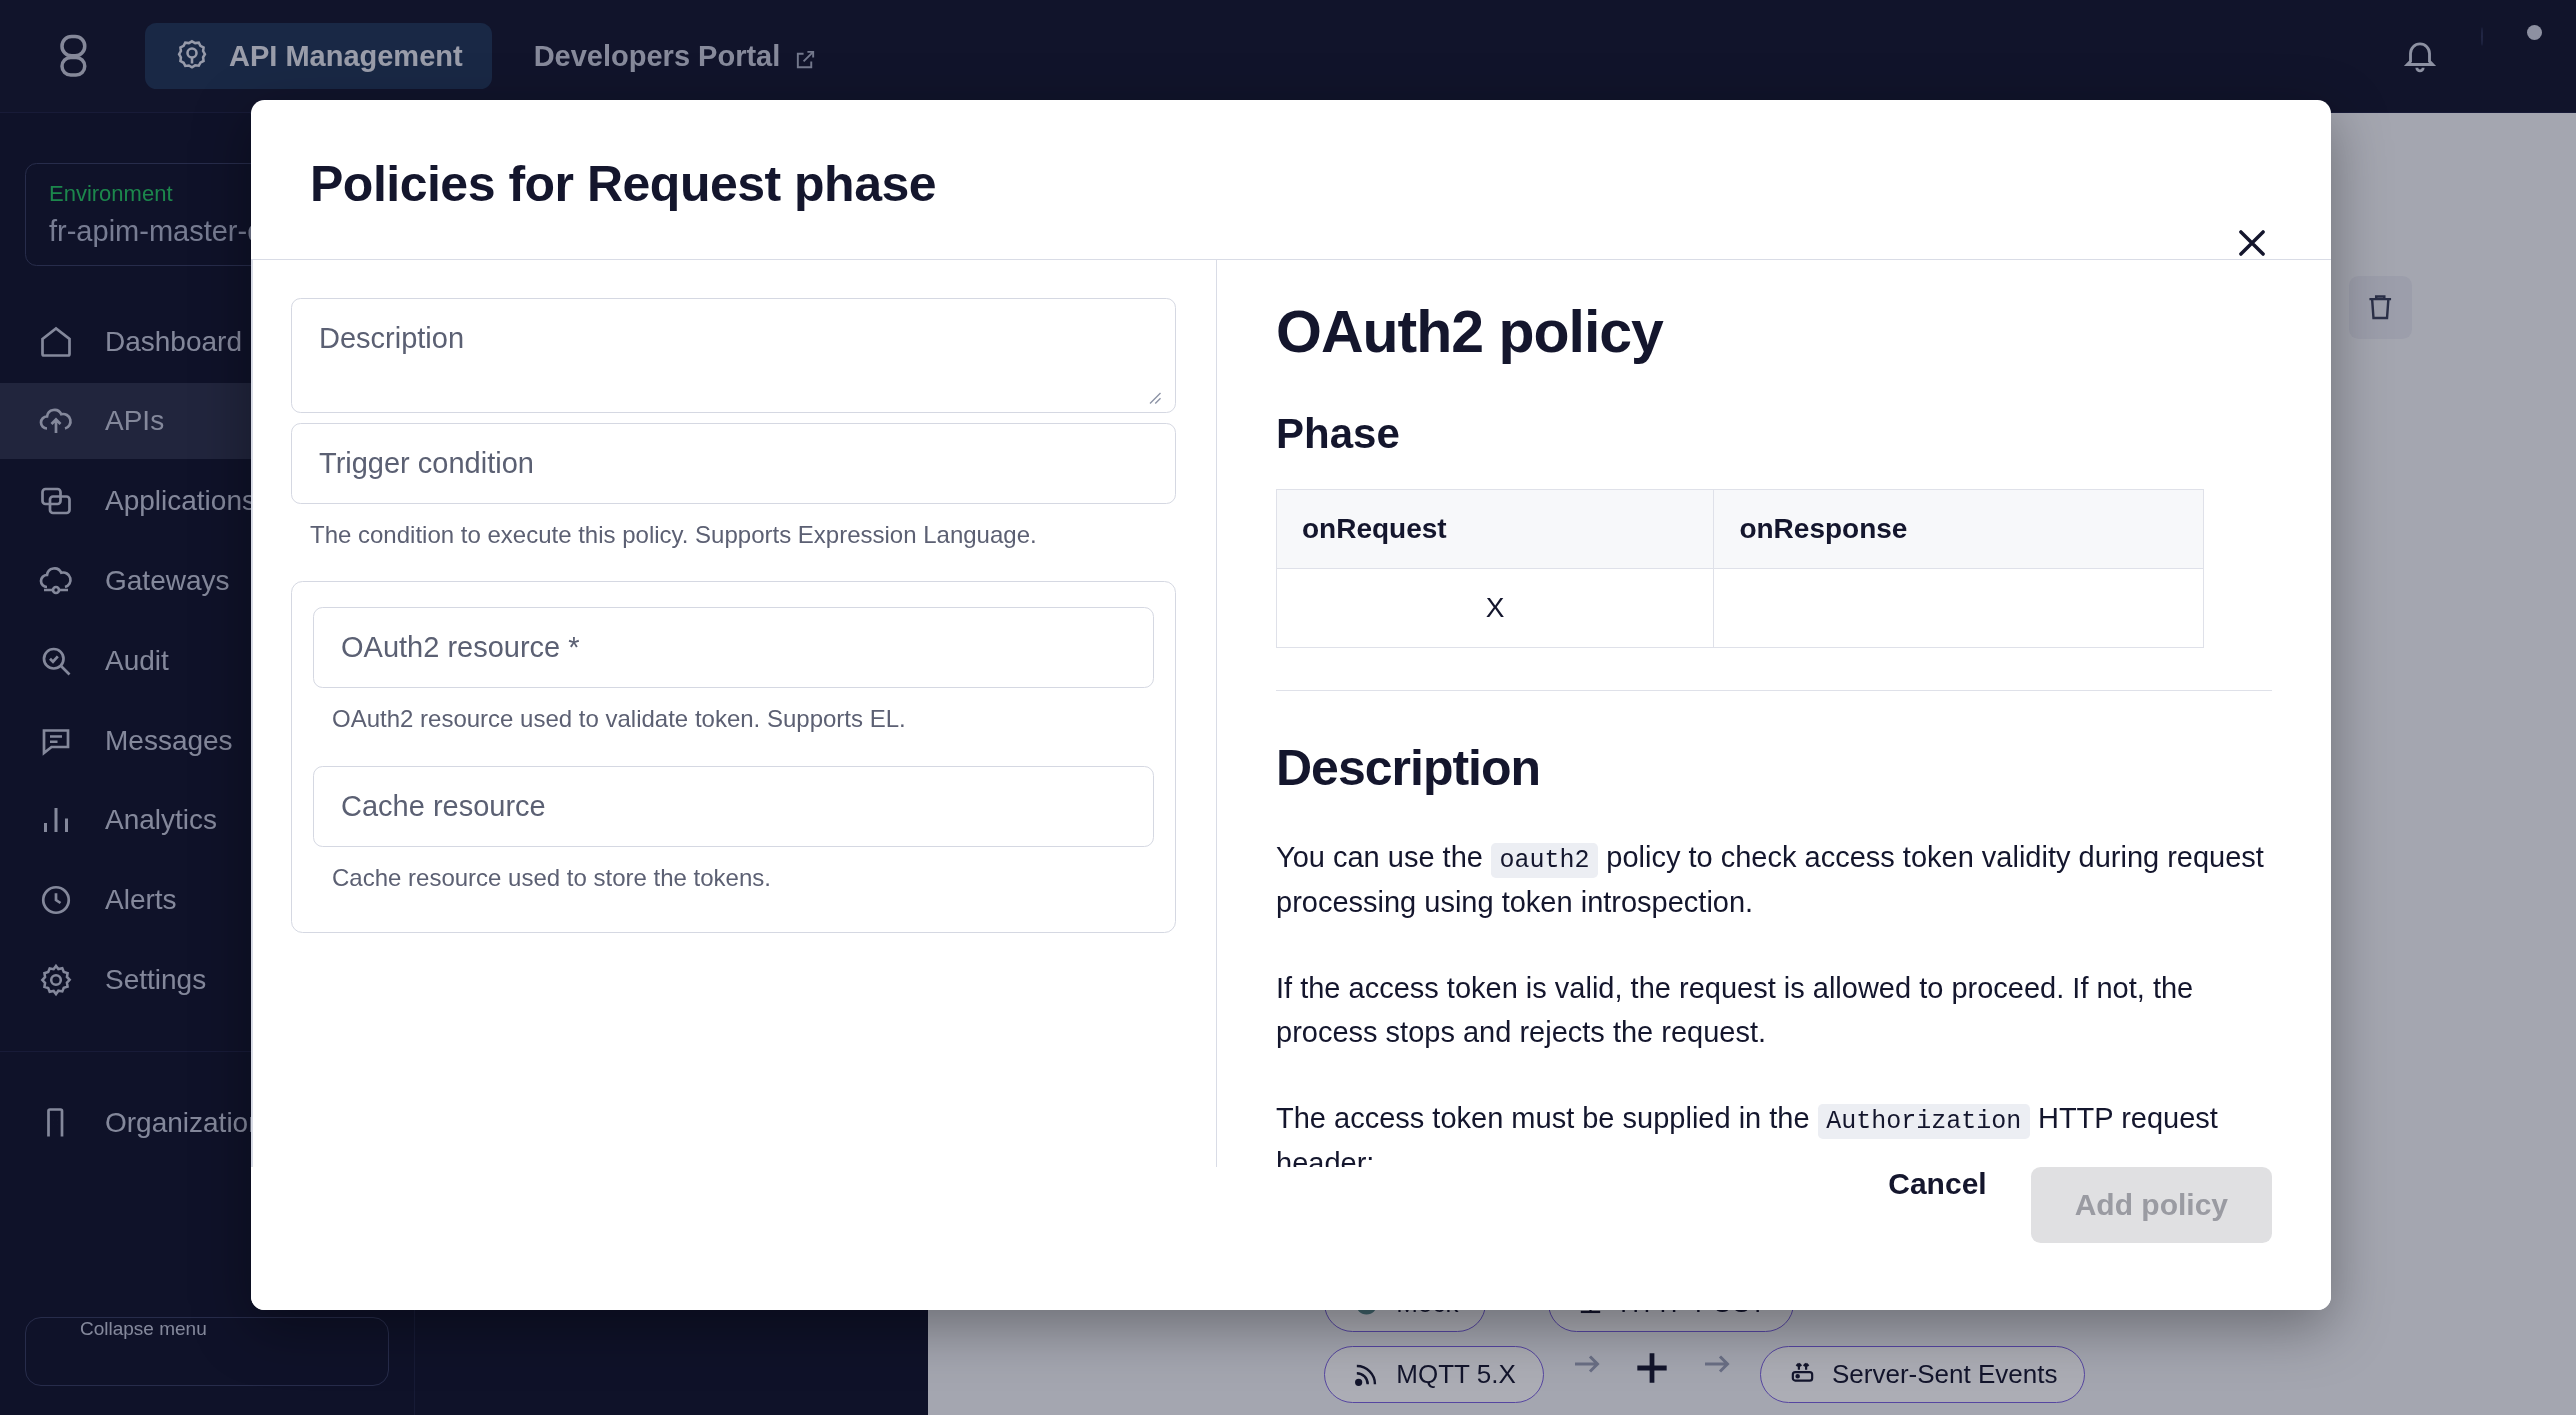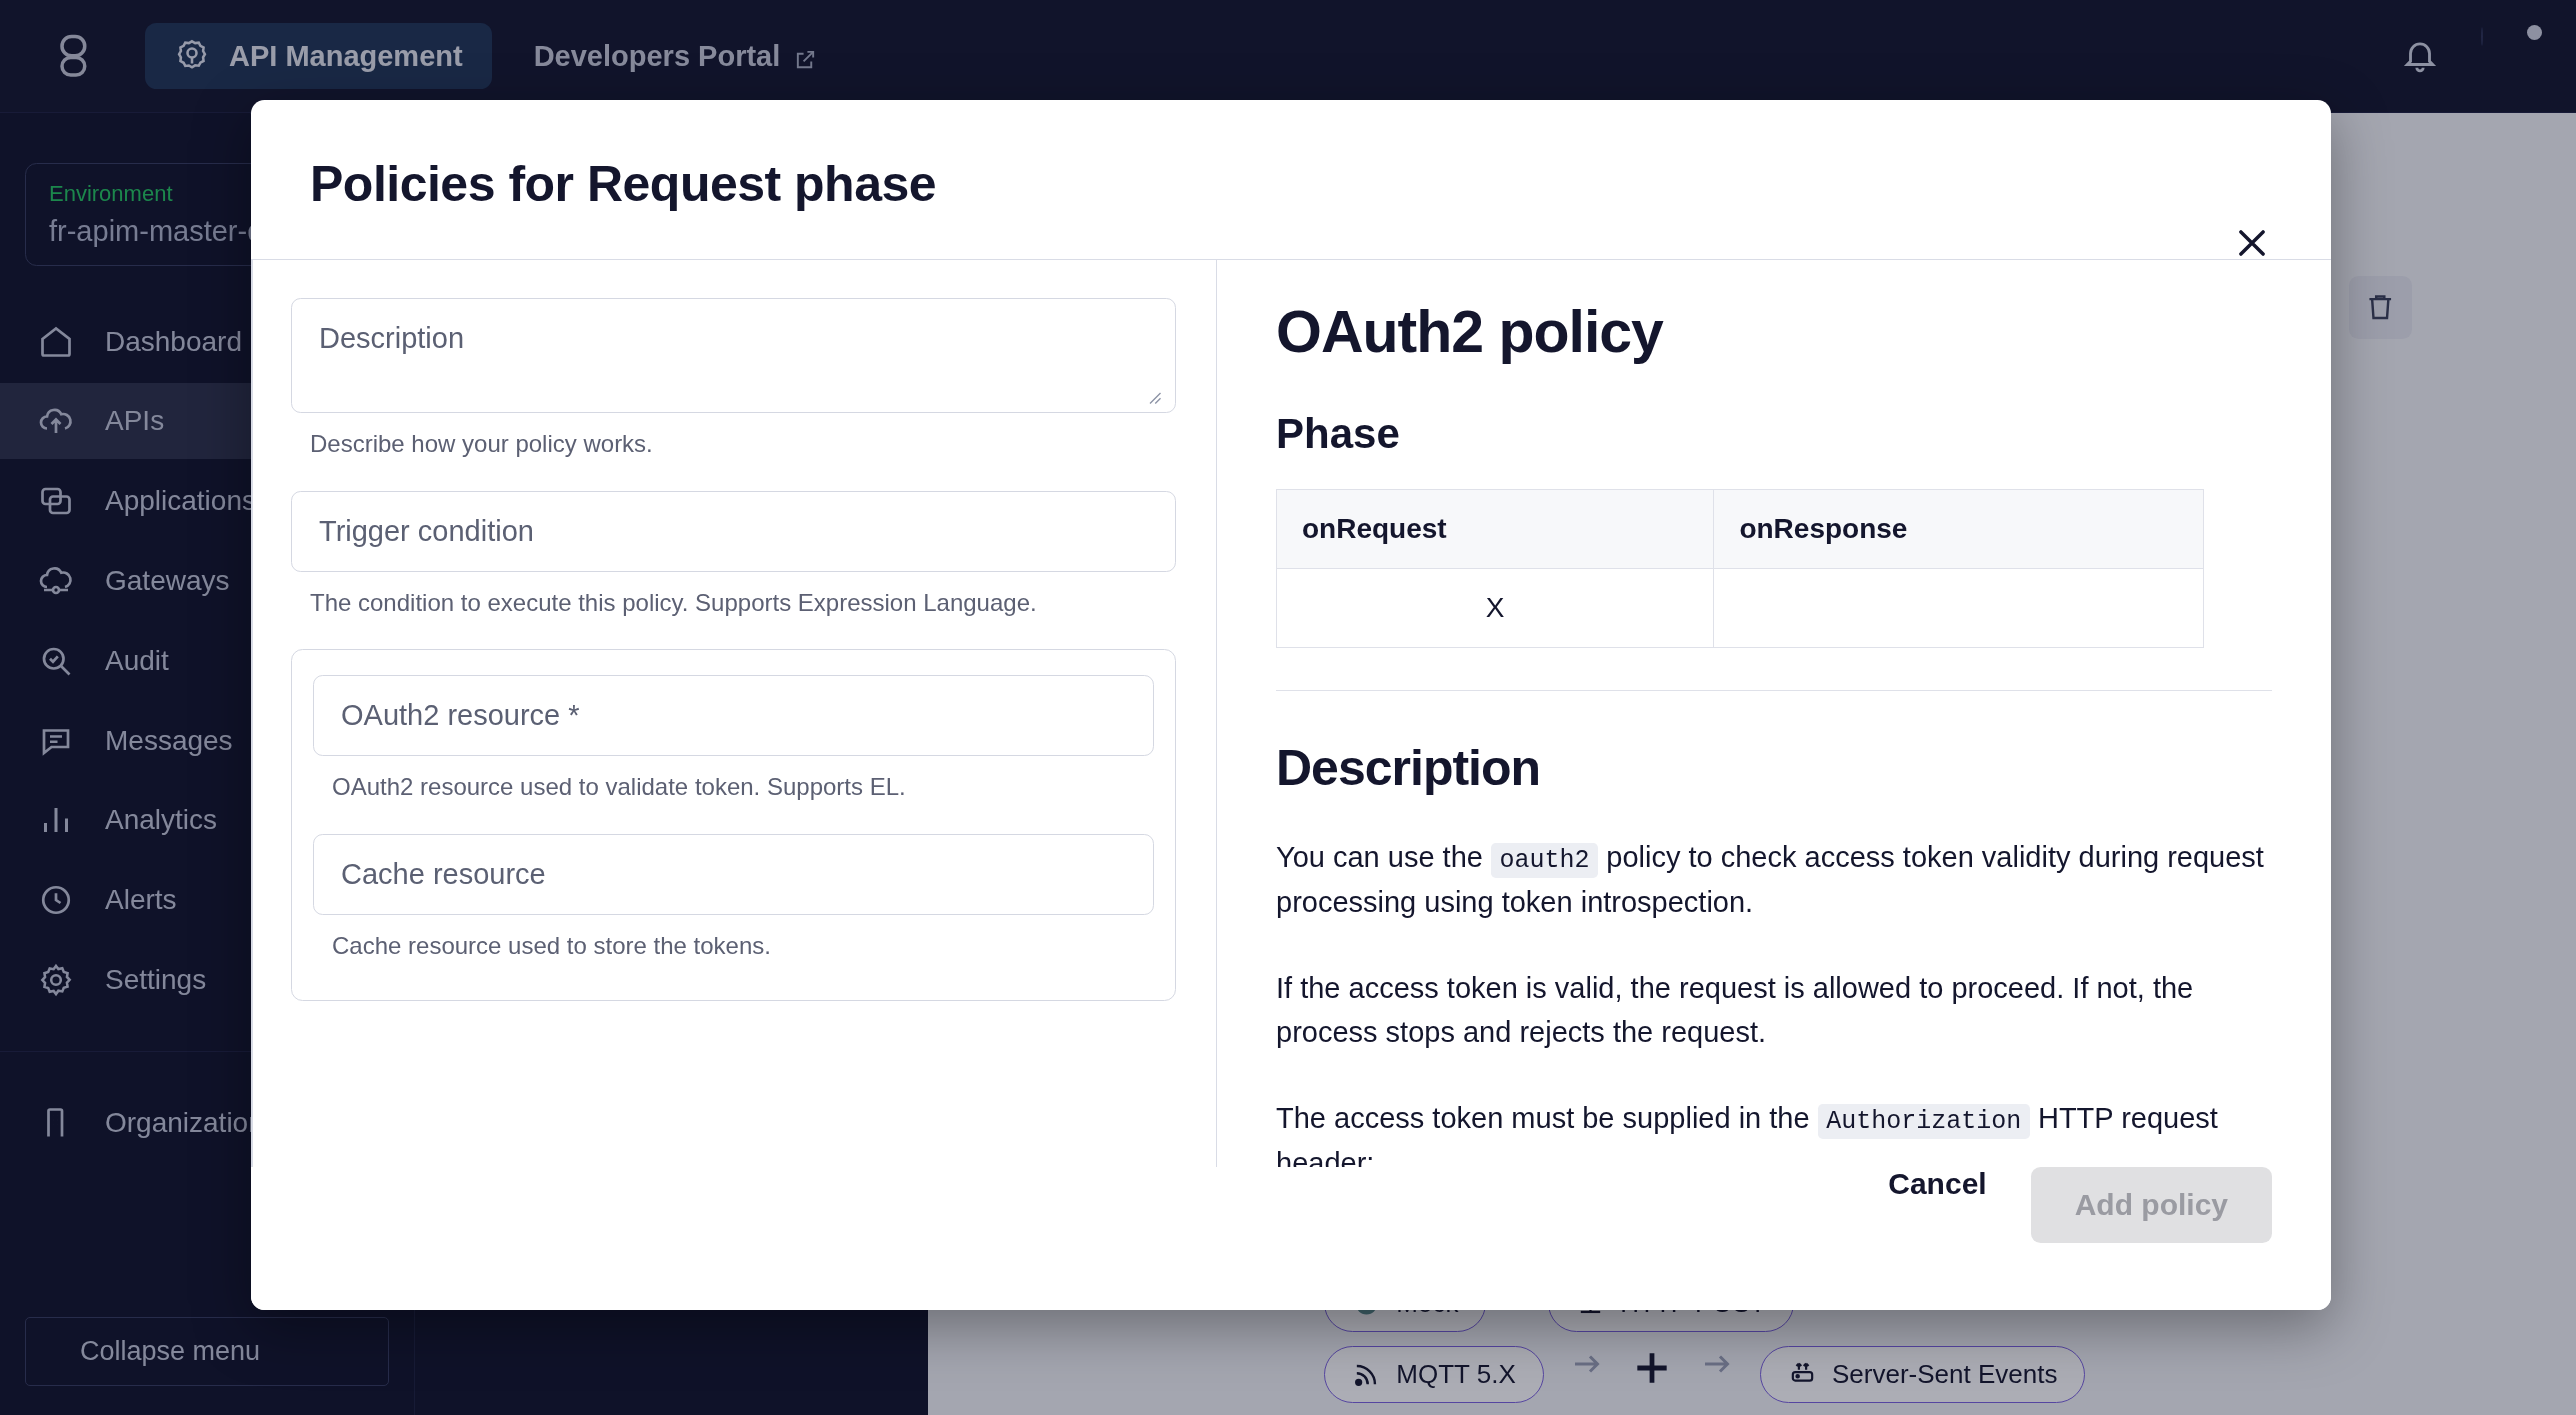--- a/index.html
+++ b/index.html
@@ -62,23 +62,23 @@
   .nav-items { display: flex; flex-direction: column; gap: 3.8px; }
   .nav-item {
     display: flex; align-items: center; gap: 31px;
     height: 76px; padding: 0 38px; color: #c2c7d8; font-size: 28px;
   }
   .nav-item.active { background: #2a2f48; }
   .nav-item .ic { width: 36px; height: 36px; flex: 0 0 36px; color: #c2c7d8; }
   .nav-divider { height: 1px; background: #1c2040; margin: 29px 0 29px 0; }
   .nav-bottom { margin-top: auto; padding: 0 0 29px 0; }
   .collapse-btn {
-    margin: 0 25px; border: 1px solid #343a5c; border-radius: 5px;
-    height: 69px; display: flex; align-items: center; gap: 25px;
-    padding: 0 29px; color: #c2c7d8; font-size: 27px;
+    margin: 0 25px; border: 1px solid #343a5c; border-radius: 16px;
+    height: 69px; display: flex; align-items: flex-start; gap: 25px;
+    padding: 0 29px; color: #c2c7d8; font-size: 19px;
   }
 
   
   .content { position: absolute; top: 113px; left: 415px; right: 0; bottom: 0; background: #0f1229; }
   .content-panel {
     position: absolute; top: 0; left: 513px; right: 0; bottom: 0;
     background: #f3f4f8;
   }
   .bg-icon-btns { position: absolute; right: 164px; top: 163px; display: flex; gap: 29px; }
   .icon-btn {
@@ -412,21 +412,20 @@
 
         <div class="field">
           <div class="input-box textarea">
             <span>Description</span>
             <span class="resize-grip">
               <svg viewBox="0 0 24 24" fill="none" stroke="currentColor" stroke-width="1.6">
                   <path d="M20 8L8 20M20 14l-6 6"></path>
                 </svg>
             </span>
           </div>
-          <div class="input-hint">Describe how your policy works.</div>
         </div>
 
         <div class="field">
           <div class="input-box">
             <span>Trigger condition</span>
           </div>
           <div class="input-hint">The condition to execute this policy. Supports Expression Language.</div>
         </div>
 
         <div class="group-card">

